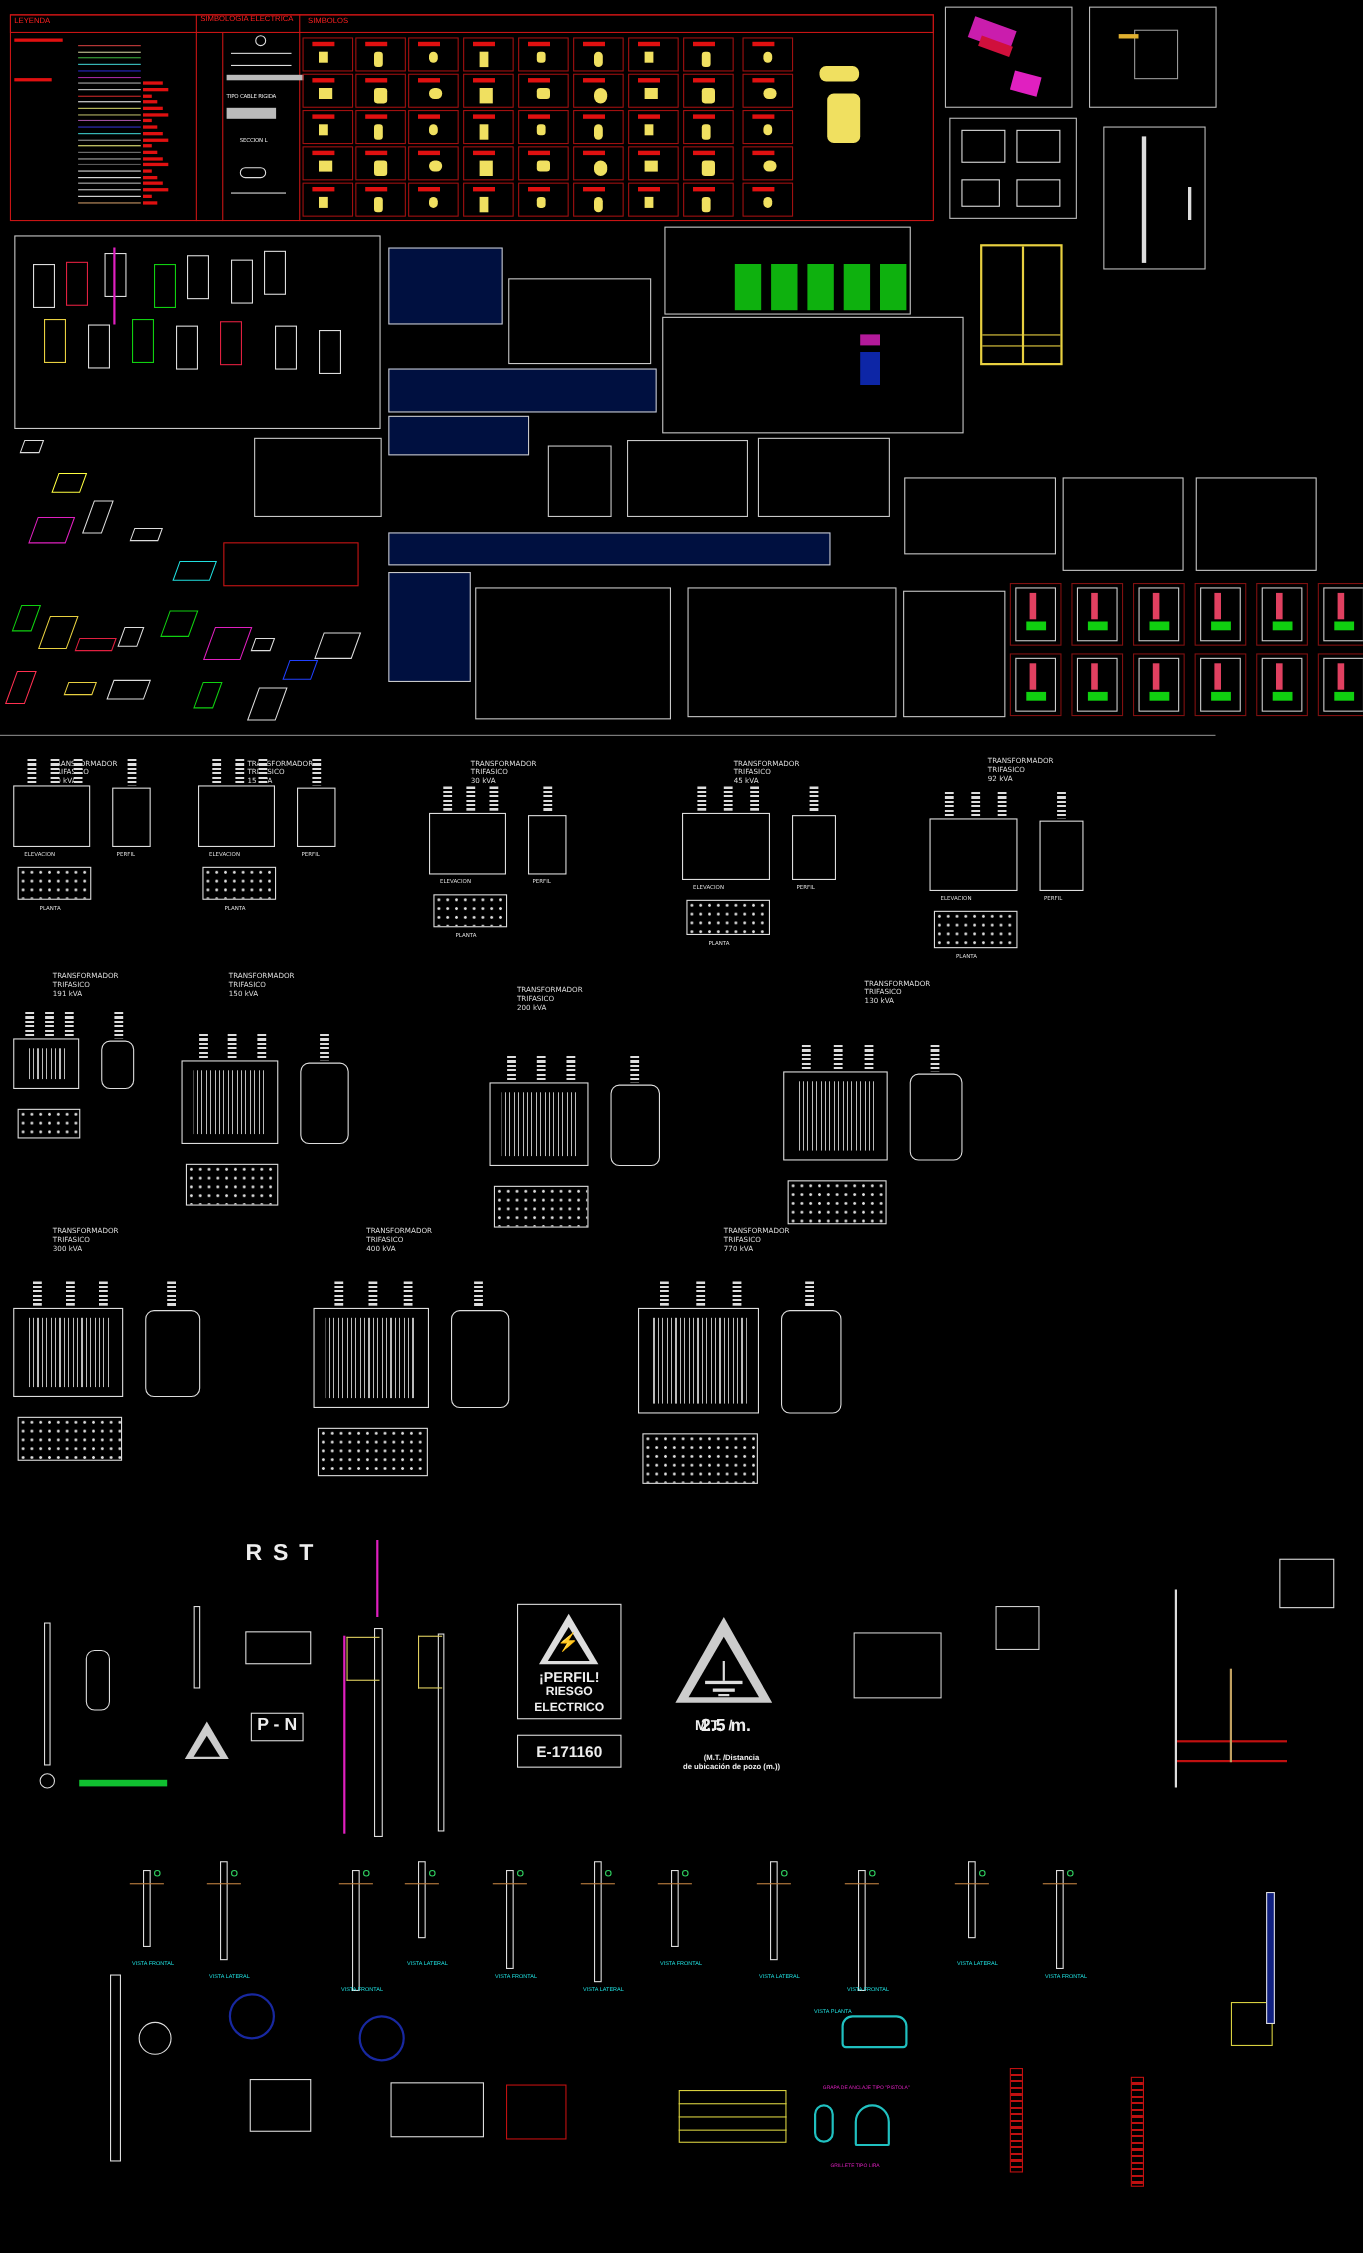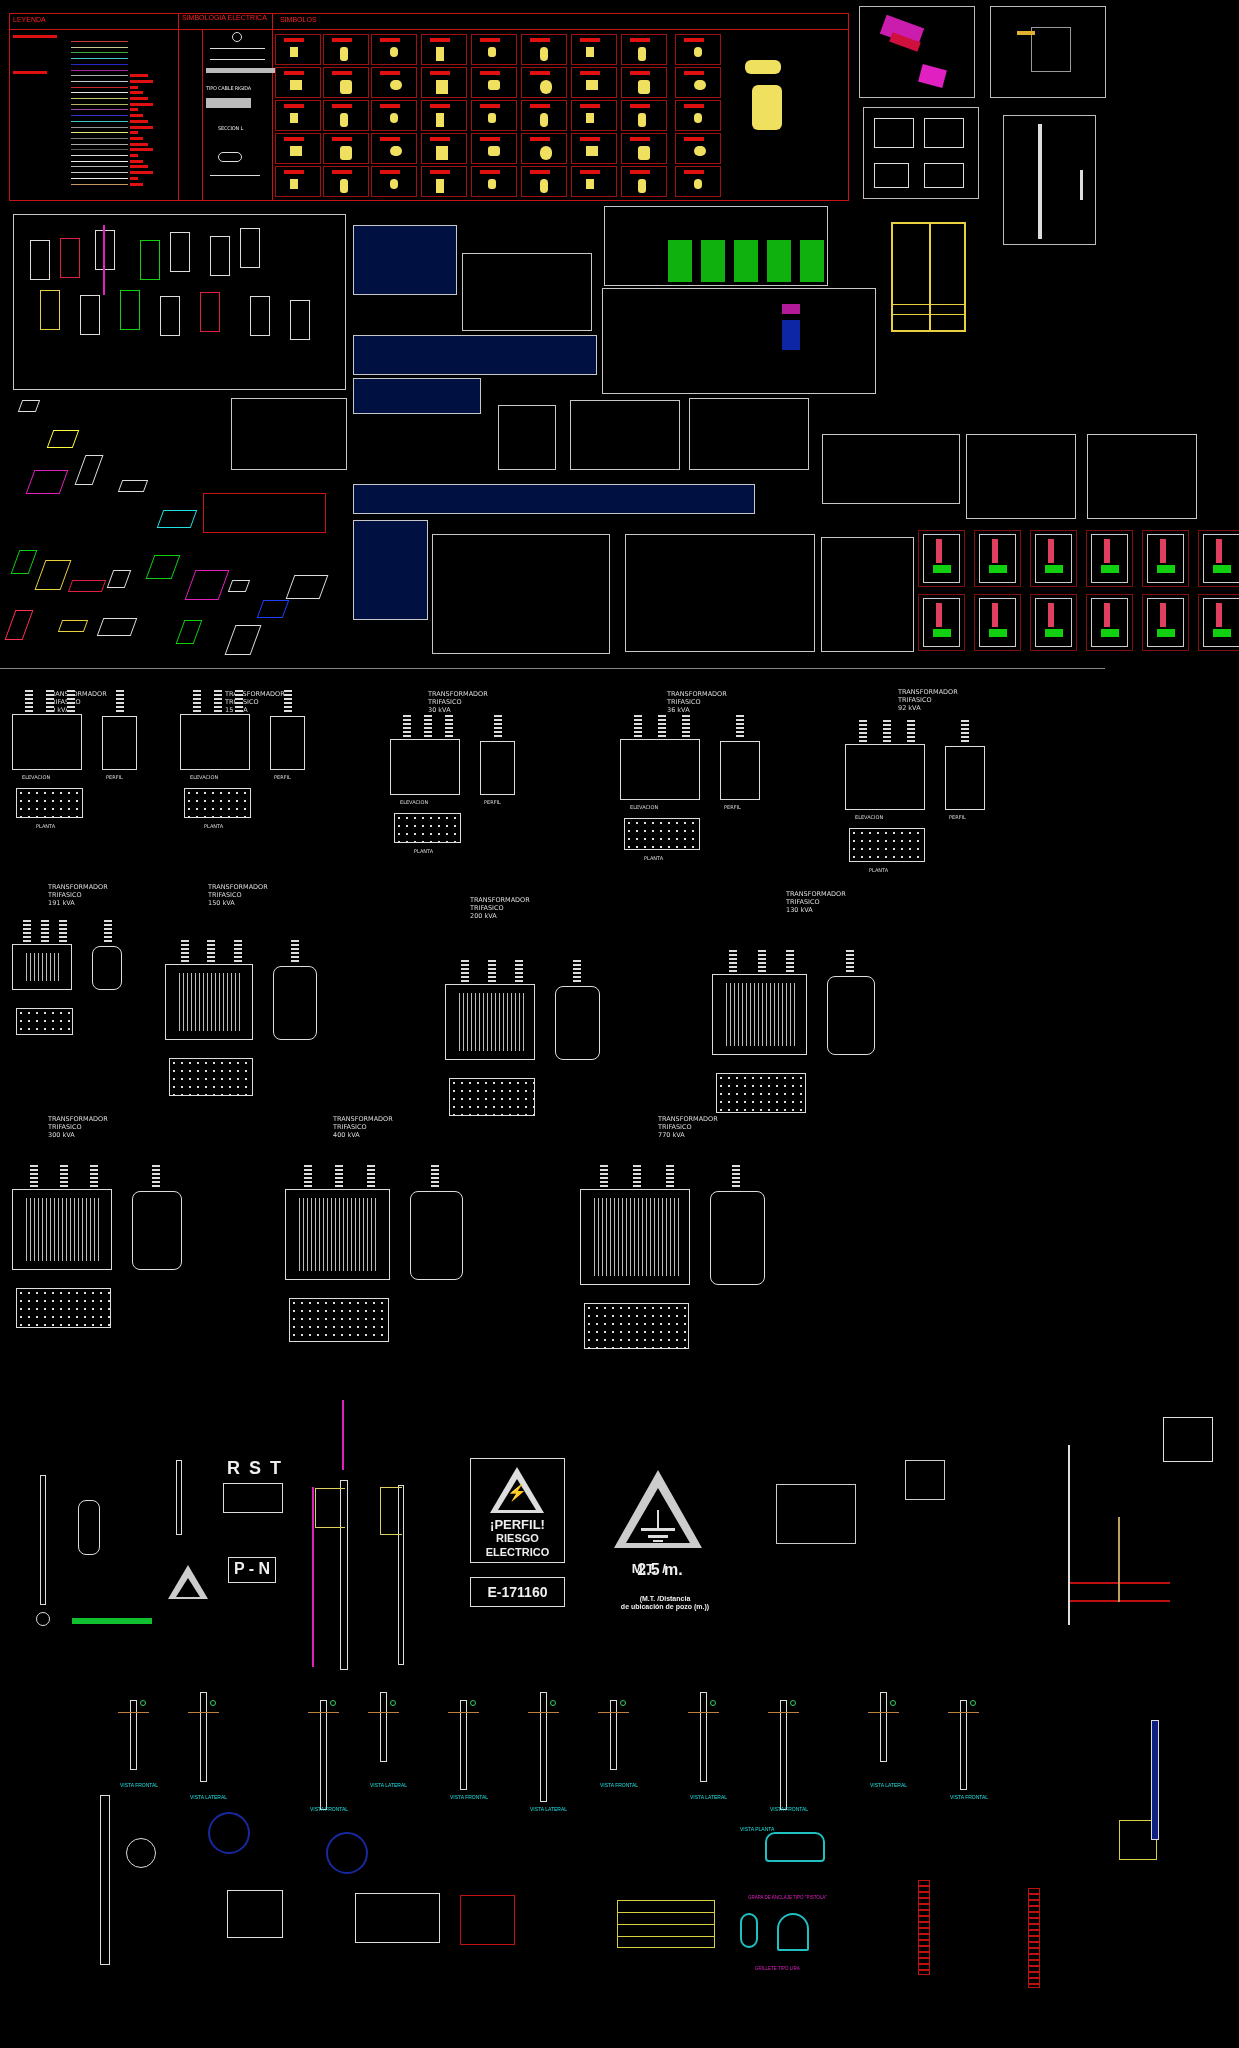--- a/index.html
+++ b/index.html
@@ -482,21 +482,21 @@
     <div class="abs" style="left: 423.6px; top: 715px; width: 8px; height: 22px; background: repeating-linear-gradient(rgb(221, 221, 221) 0px, rgb(221, 221, 221) 2px, rgb(0, 0, 0) 2px, rgb(0, 0, 0) 4px);"></div>
     <div class="abs" style="left: 444.6px; top: 715px; width: 8px; height: 22px; background: repeating-linear-gradient(rgb(221, 221, 221) 0px, rgb(221, 221, 221) 2px, rgb(0, 0, 0) 2px, rgb(0, 0, 0) 4px);"></div>
     <div class="abs" style="left: 480px; top: 741px; width: 35px; height: 54px; border: 1px solid rgb(221, 221, 221); border-radius: 0px;"></div>
     <div class="abs" style="left: 494px; top: 715px; width: 8px; height: 24px; background: repeating-linear-gradient(rgb(221, 221, 221) 0px, rgb(221, 221, 221) 2px, rgb(0, 0, 0) 2px, rgb(0, 0, 0) 4px);"></div>
     <div class="abs" style="left: 394px; top: 813px; width: 66.5px; height: 30.4px; border: 1px solid rgb(221, 221, 221); background: radial-gradient(circle, rgb(221, 221, 221) 1px, transparent 1.5px) 0px 0px / 8px 8px;"></div>
     <div class="tr-title" style="left: 400px; top: 798px; font-size: 5px;">ELEVACION</div>
     <div class="tr-title" style="left: 484px; top: 798px; font-size: 5px;">PERFIL</div>
     <div class="tr-title" style="left: 414px; top: 847.4px; font-size: 5px;">PLANTA</div>
     <div class="tr-title" style="left: 667px; top: 690px;">TRANSFORMADOR</div>
     <div class="tr-title" style="left: 667px; top: 698px;">TRIFASICO</div>
-    <div class="tr-title" style="left: 667px; top: 706px;">36 kVA</div>
+    <div class="tr-title" style="left: 667px; top: 706px;">45 kVA</div>
     <div class="abs" style="left: 620px; top: 739px; width: 80px; height: 61px; border: 1px solid rgb(221, 221, 221);"></div>
     <div class="abs" style="left: 634.4px; top: 715px; width: 8px; height: 22px; background: repeating-linear-gradient(rgb(221, 221, 221) 0px, rgb(221, 221, 221) 2px, rgb(0, 0, 0) 2px, rgb(0, 0, 0) 4px);"></div>
     <div class="abs" style="left: 658.4px; top: 715px; width: 8px; height: 22px; background: repeating-linear-gradient(rgb(221, 221, 221) 0px, rgb(221, 221, 221) 2px, rgb(0, 0, 0) 2px, rgb(0, 0, 0) 4px);"></div>
     <div class="abs" style="left: 682.4px; top: 715px; width: 8px; height: 22px; background: repeating-linear-gradient(rgb(221, 221, 221) 0px, rgb(221, 221, 221) 2px, rgb(0, 0, 0) 2px, rgb(0, 0, 0) 4px);"></div>
     <div class="abs" style="left: 720px; top: 741px; width: 40px; height: 59px; border: 1px solid rgb(221, 221, 221); border-radius: 0px;"></div>
     <div class="abs" style="left: 736px; top: 715px; width: 8px; height: 24px; background: repeating-linear-gradient(rgb(221, 221, 221) 0px, rgb(221, 221, 221) 2px, rgb(0, 0, 0) 2px, rgb(0, 0, 0) 4px);"></div>
     <div class="abs" style="left: 624px; top: 818px; width: 76px; height: 32.3px; border: 1px solid rgb(221, 221, 221); background: radial-gradient(circle, rgb(221, 221, 221) 1px, transparent 1.5px) 0px 0px / 8px 8px;"></div>
     <div class="tr-title" style="left: 630px; top: 803px; font-size: 5px;">ELEVACION</div>
     <div class="tr-title" style="left: 724px; top: 803px; font-size: 5px;">PERFIL</div>
     <div class="tr-title" style="left: 644px; top: 854.3px; font-size: 5px;">PLANTA</div>
@@ -584,21 +584,21 @@
     <div class="abs" style="left: 732px; top: 1165px; width: 8px; height: 24px; background: repeating-linear-gradient(rgb(221, 221, 221) 0px, rgb(221, 221, 221) 2px, rgb(0, 0, 0) 2px, rgb(0, 0, 0) 4px);"></div>
     <div class="abs" style="left: 584px; top: 1303px; width: 104.5px; height: 45.6px; border: 1px solid rgb(221, 221, 221); background: radial-gradient(circle, rgb(221, 221, 221) 1px, transparent 1.5px) 0px 0px / 8px 8px;"></div>
   </div>
 
 <div class="abs" style="left:40px;top:1475px;width:6px;height:130px;border:1px solid #ddd"></div>
 <div class="abs" style="left:78px;top:1500px;width:22px;height:55px;border:1px solid #ddd;border-radius:8px"></div>
 <div class="abs" style="left:36px;top:1612px;width:14px;height:14px;border:1px solid #ddd;border-radius:50%"></div>
 <div class="greenlbl" style="left:72px;top:1618px;width:80px;height:6px;background:#10c030"></div>
 
 <div class="abs" style="left:223px;top:1483px;width:60px;height:30px;border:1px solid #ddd"></div>
-<div class="sign-text" style="left:223px;top:1458px;width:64px;font-size:18px;letter-spacing:2px">R S T</div>
+<div class="sign-text" style="left:223px;top:1400px;width:64px;font-size:21px;letter-spacing:2px">R S T</div>
 <div class="abs" style="left:228px;top:1557px;width:48px;height:26px;border:1px solid #ddd"></div>
 <div class="sign-text" style="left:228px;top:1560px;width:48px;font-size:16px">P - N</div>
 <div class="abs" style="left:168px;top:1565px;width:0;height:0;border-left:20px solid transparent;border-right:20px solid transparent;border-bottom:34px solid #ccc"></div>
 <div class="abs" style="left:176px;top:1578px;width:0;height:0;border-left:12px solid transparent;border-right:12px solid transparent;border-bottom:19px solid #000"></div>
 
 <div class="abs" style="left:176px;top:1460px;width:6px;height:75px;border:1px solid #ddd"></div>
 
 <div class="abs" style="left:340px;top:1480px;width:8px;height:190px;border:1px solid #ddd"></div>
 <div class="mag" style="left:342px;top:1400px;width:2px;height:70px"></div>
 <div class="mag" style="left:312px;top:1487px;width:2px;height:180px"></div>

